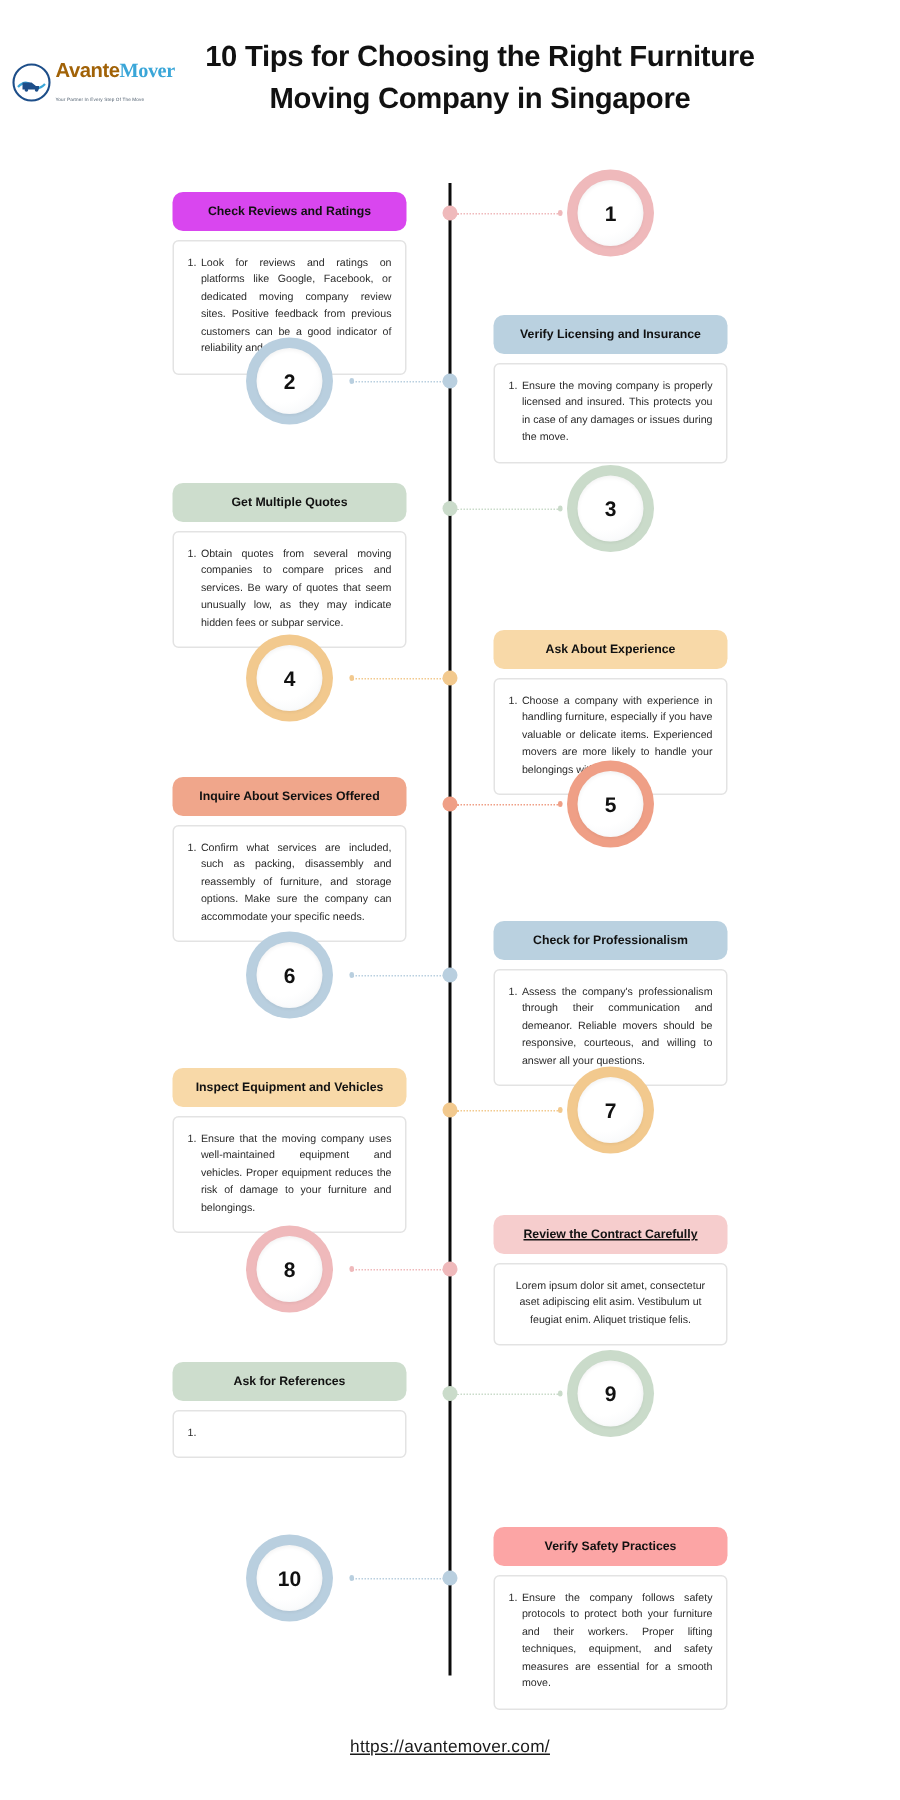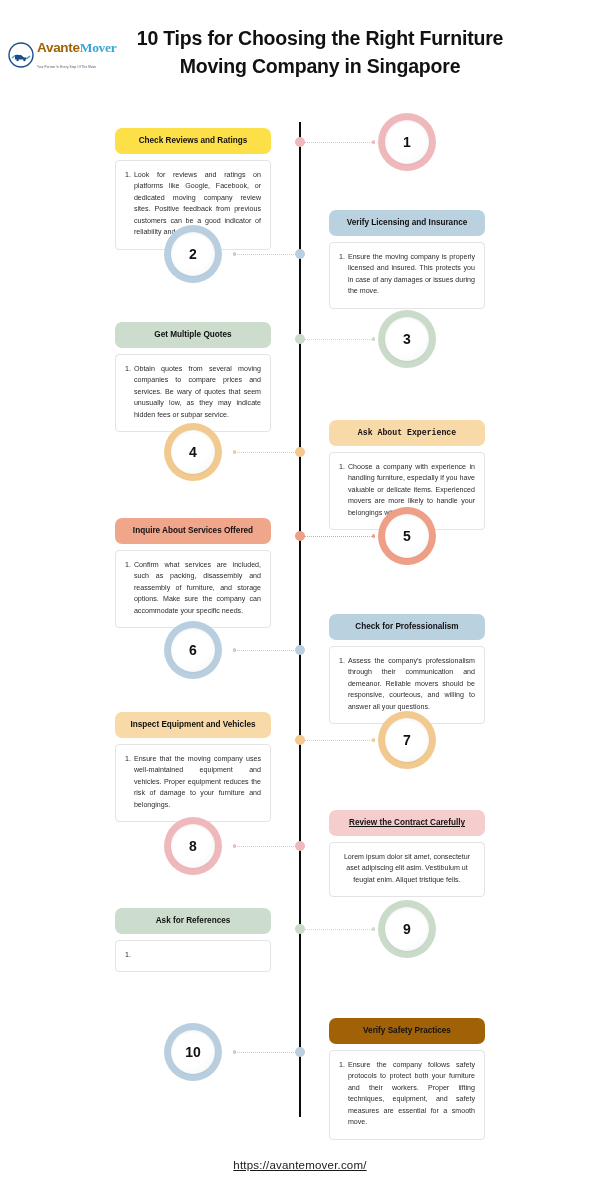--- a/index.html
+++ b/index.html
@@ -90,21 +90,21 @@
   </div>
 
   <div class="page-title">10 Tips for Choosing the Right Furniture Moving Company in Singapore</div>
 </div>
 
 <div class="spine"></div>
 
 <div class="timeline" id="timeline">
     <div class="row" style="top: 0px;">
       <div class="card left" style="top: 128px;">
-        <div class="card-head" style="background: #fde047;">Check Reviews and Ratings</div>
+        <div class="card-head" style="background: #d946ef;">Check Reviews and Ratings</div>
         <div class="card-body">
           <span class="bullet-num">1.</span>
           <span class="bullet-txt">Look for reviews and ratings on platforms like Google, Facebook, or dedicated moving company review sites. Positive feedback from previous customers can be a good indicator of reliability and quality.</span>
         </div>
       </div>
       <div class="circle" style="top: 113px; left: 378px;">
         <div class="ring" style="background: rgb(239, 185, 187);"></div>
         <div class="inner"></div>
         <span class="num">1</span>
       </div>
@@ -141,21 +141,21 @@
         <div class="ring" style="background: rgb(202, 219, 202);"></div>
         <div class="inner"></div>
         <span class="num">3</span>
       </div>
       <div class="connector" style="top: 339px; left: 304px; width: 70px; border-top-color: rgb(202, 219, 202);"></div>
       <div class="dot-spine" style="top: 334px; left: 295px; background: rgb(202, 219, 202);"></div>
       <div class="dot-small" style="top: 337.3px; left: 372px; background: rgb(202, 219, 202);"></div>
     </div>
     <div class="row" style="top: 0px;">
       <div class="card right" style="top: 420px;">
-        <div class="card-head" style="background: rgb(248, 217, 168); font-family: Liberation Mono, monospace;">Ask About Experience</div>
+        <div class="card-head" style="background: rgb(248, 217, 168);">Ask About Experience</div>
         <div class="card-body">
           <span class="bullet-num">1.</span>
           <span class="bullet-txt">Choose a company with experience in handling furniture, especially if you have valuable or delicate items. Experienced movers are more likely to handle your belongings with care.</span>
         </div>
       </div>
       <div class="circle" style="top: 423px; left: 164px;">
         <div class="ring" style="background: rgb(242, 201, 142);"></div>
         <div class="inner"></div>
         <span class="num">4</span>
       </div>
@@ -239,21 +239,21 @@
         <div class="ring" style="background: rgb(202, 219, 202);"></div>
         <div class="inner"></div>
         <span class="num">9</span>
       </div>
       <div class="connector" style="top: 929px; left: 304px; width: 70px; border-top-color: rgb(202, 219, 202);"></div>
       <div class="dot-spine" style="top: 924px; left: 295px; background: rgb(202, 219, 202);"></div>
       <div class="dot-small" style="top: 927.3px; left: 372px; background: rgb(202, 219, 202);"></div>
     </div>
     <div class="row" style="top: 0px;">
       <div class="card right" style="top: 1018px;">
-        <div class="card-head" style="background: #a16207;">Verify Safety Practices</div>
+        <div class="card-head" style="background: #fca5a5;">Verify Safety Practices</div>
         <div class="card-body">
           <span class="bullet-num">1.</span>
           <span class="bullet-txt">Ensure the company follows safety protocols to protect both your furniture and their workers. Proper lifting techniques, equipment, and safety measures are essential for a smooth move.</span>
         </div>
       </div>
       <div class="circle" style="top: 1023px; left: 164px;">
         <div class="ring" style="background: rgb(185, 207, 223);"></div>
         <div class="inner"></div>
         <span class="num">10</span>
       </div>

